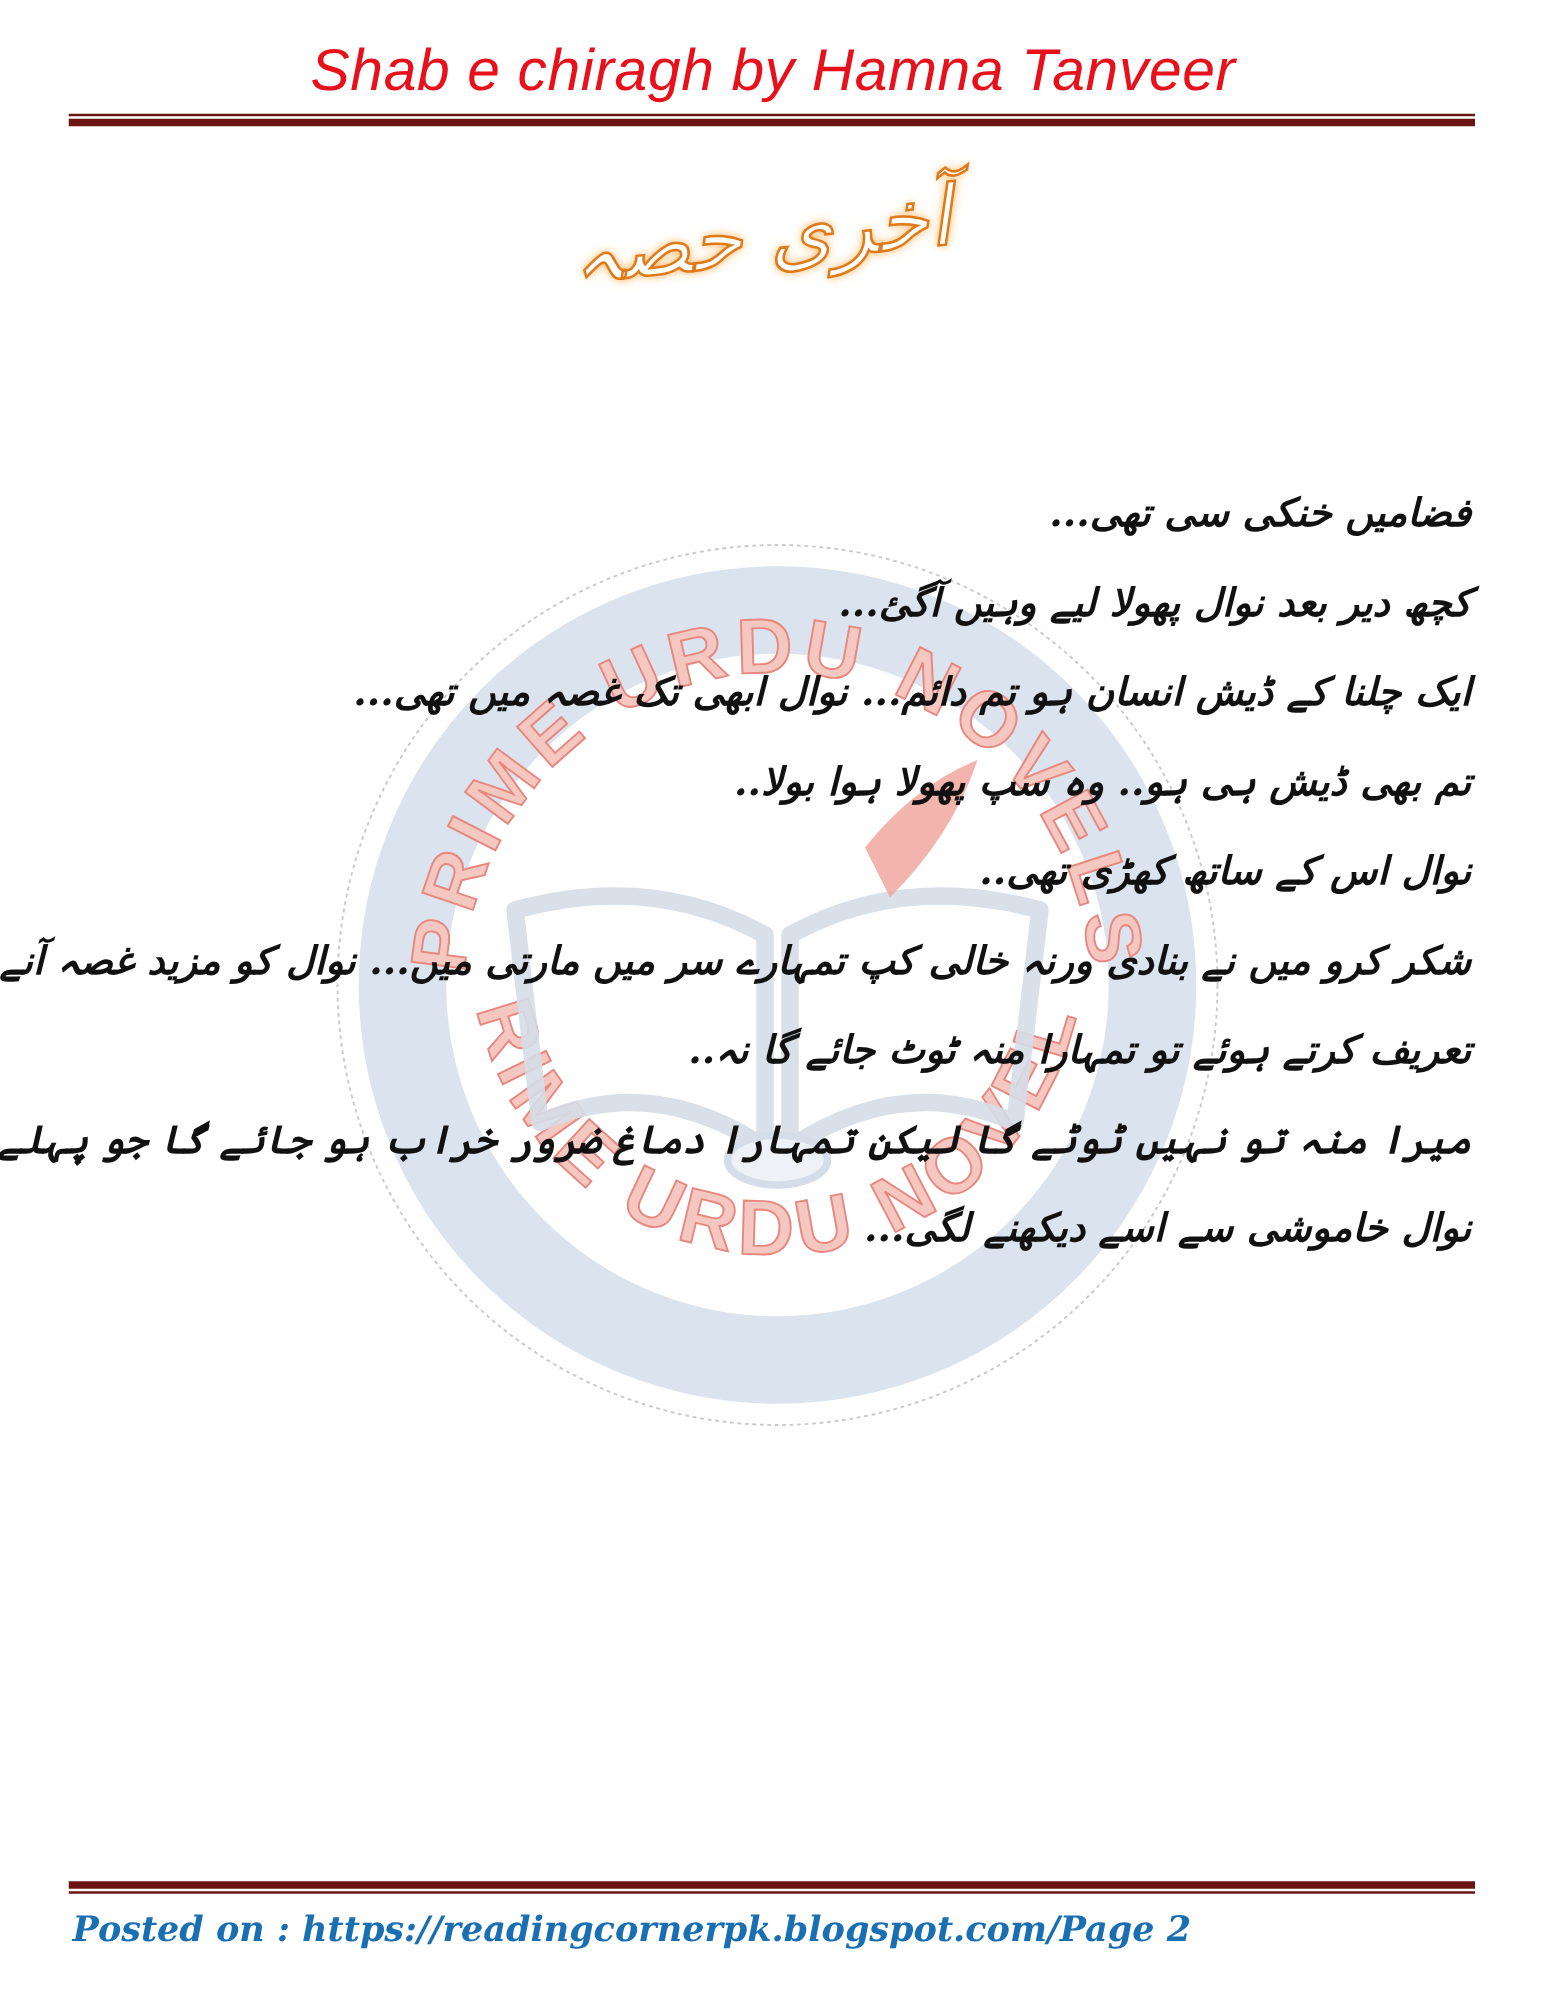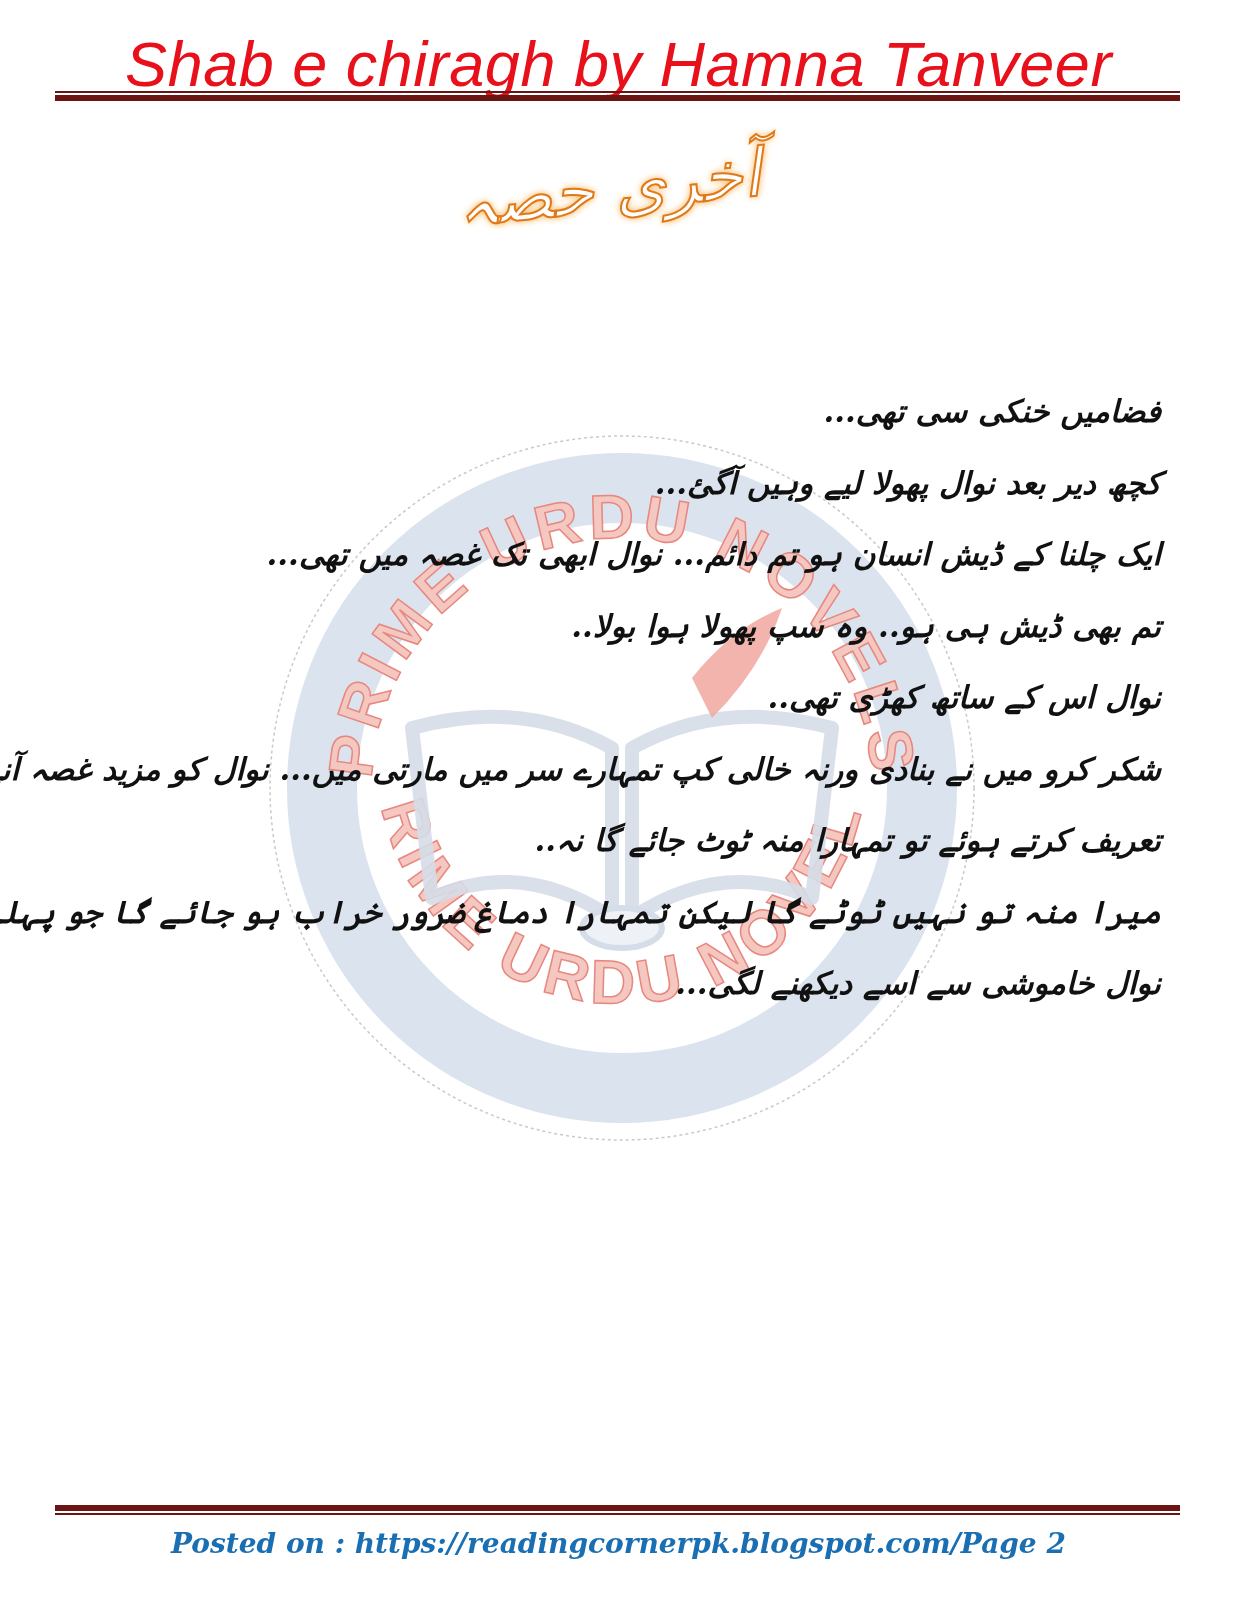--- a/index.html
+++ b/index.html
@@ -1,53 +1,53 @@
 <!DOCTYPE html>
 <html><head>
 <meta charset="utf-8">
 <style>
   html, body { margin: 0; padding: 0; background: #ffffff; }
   body { width: 1237px; height: 1600px; position: relative; overflow: hidden; }
   .header-title {
     position: absolute; left: 0; right: 0; top: 28px;
     text-align: center;
     font-family: "Liberation Sans", sans-serif;
-    font-style: italic; font-size: 63px; color: #e8101a;
+    font-style: italic; font-size: 47px; color: #e8101a;
     letter-spacing: 0.5px;
   }
   .rule { position: absolute; left: 55px; width: 1125px; }
   .rule-thin { height: 2px; background: #6b1414; }
   .rule-thick { height: 6px; background: #6b1414; }
   .chapter-heading {
     position: absolute; left: 440px; top: 150px; width: 340px; height: 100px;
     text-align: center;
     font-family: "DejaVu Sans", sans-serif;
     font-size: 66px; font-style: italic;
     color: #ffffff;
     -webkit-text-stroke: 2px #e07a18;
     text-shadow: 0 0 6px #f7b562, 0 0 10px #fbd39f;
     transform: rotate(-6deg);
   }
   .watermark {
     position: absolute; left: 262px; top: 428px; width: 720px; height: 720px;
     pointer-events: none;
   }
   .body-text {
-    position: absolute; right: 76px; top: 376px; width: 1130px;
+    position: absolute; right: 60px; top: 376px; width: 1130px;
     direction: rtl; text-align: right;
     font-family: "DejaVu Serif", serif;
     font-size: 31px; font-weight: bold; font-style: italic;
     color: #111111;
   }
   .line { display: block; height: 71.5px; line-height: 71.5px; white-space: nowrap; }
   .footer {
     position: absolute; left: 58px; right: 58px; top: 1527px;
     font-family: "DejaVu Serif", serif; font-weight: bold; font-style: italic;
     font-size: 28px; color: #1a6fb3;
-    display: flex; justify-content: center;
+    display: flex; justify-content: flex-start;
   }
 </style>
 </head>
 <body>
 
 <div>
 
   <div class="header-title">Shab e chiragh by Hamna Tanveer</div>
 
   <div class="rule rule-thin" style="top:91px;"></div>

